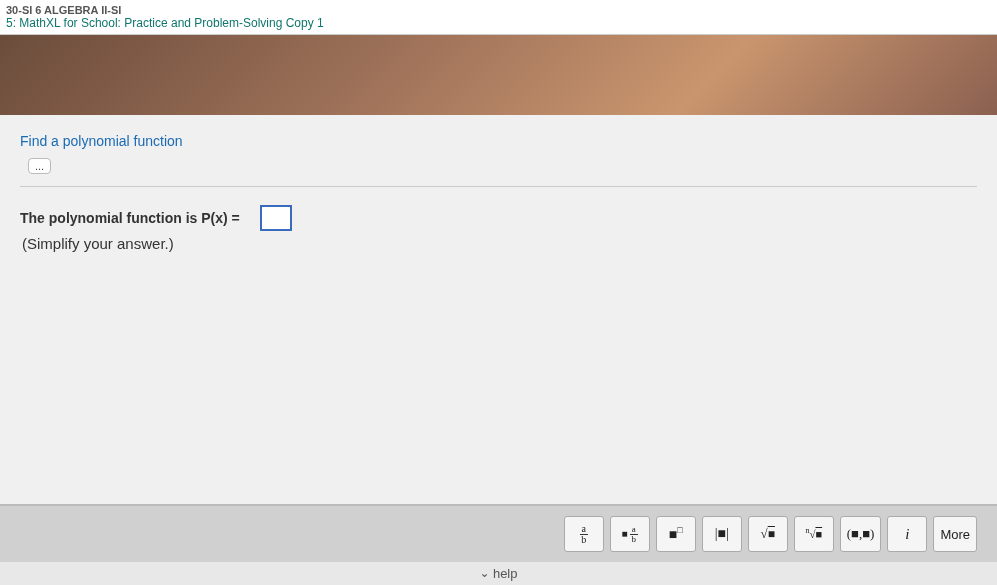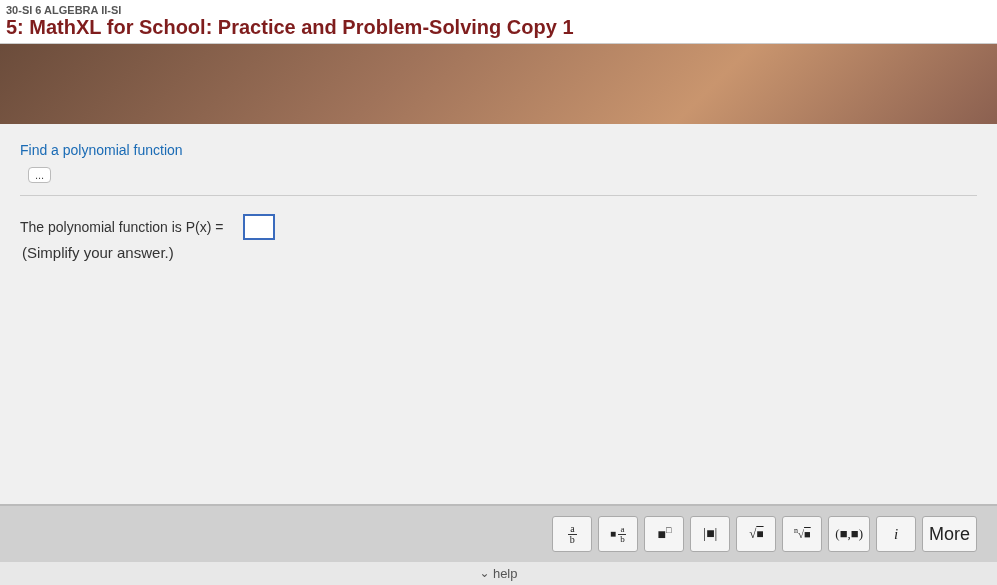--- a/index.html
+++ b/index.html
@@ -18,23 +18,23 @@
       background: #fff;
       padding: 4px 6px;
       border-bottom: 1px solid #ccc;
     }
     .top-bar .course-label {
       font-size: 11px;
       color: #555;
       font-weight: bold;
     }
     .top-bar .assignment-title {
-      font-size: 20px;
-      font-weight: bold;
-      color: #7f1d1d;
+      font-size: 12px;
+      font-weight: normal;
+      color: #0f766e;
     }
 
     
     .header-image {
       height: 80px;
       background: linear-gradient(135deg, #6b4c3b 0%, #a0735a 40%, #c9956e 70%, #8b6050 100%);
       position: relative;
     }
 
     
@@ -83,20 +83,21 @@
     .answer-area {
       margin-top: 18px;
       font-size: 14px;
       color: #333;
     }
     .answer-area .answer-line {
       display: flex;
       align-items: center;
       gap: 20px;
       margin-bottom: 4px;
+      font-weight: bold;
     }
     .answer-input-box {
       display: inline-block;
       width: 32px;
       height: 26px;
       border: 2px solid #3a6bbd;
       background: #fff;
       vertical-align: middle;
     }
     .simplify-note {
@@ -128,21 +129,21 @@
       align-items: center;
       justify-content: center;
       cursor: pointer;
       font-size: 14px;
       color: #222;
       padding: 2px 6px;
       font-family: 'Times New Roman', serif;
     }
     .toolbar-btn.more-btn {
       font-family: Arial, sans-serif;
-      font-size: 18px;
+      font-size: 13px;
       font-weight: normal;
     }
 
     
     .frac-symbol {
       display: flex;
       flex-direction: column;
       align-items: center;
       font-size: 10px;
       line-height: 1;

